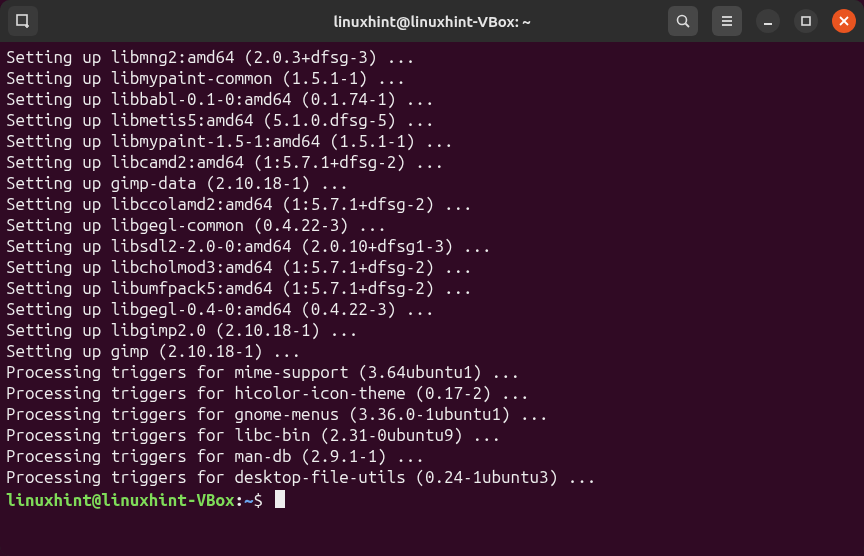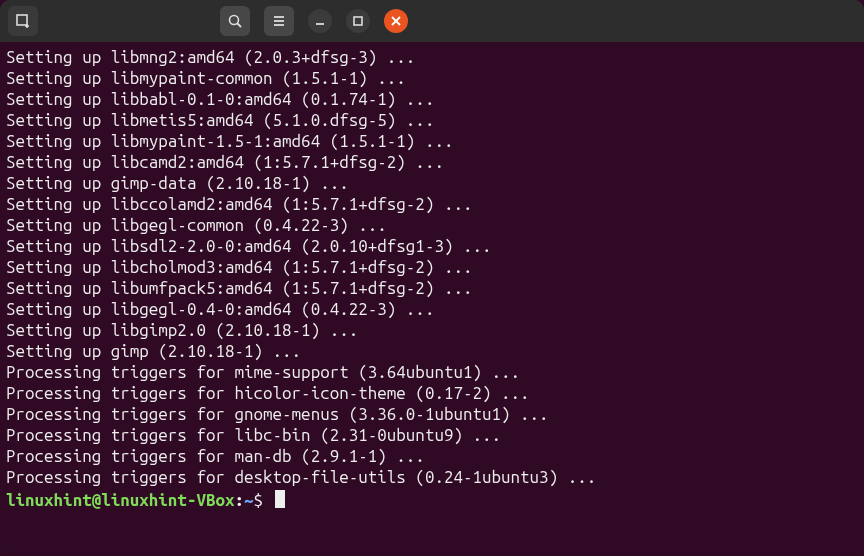--- a/index.html
+++ b/index.html
@@ -111,20 +111,21 @@
 
   <div class="titlebar">
     <div class="tb-left">
       <div class="square-btn">
         <svg width="16" height="16" viewBox="0 0 16 16">
           <rect x="2" y="2" width="10" height="10" fill="none" stroke="#ddd" stroke-width="1.6"></rect>
           <path d="M10 13 h4 M12 11 v4" stroke="#ddd" stroke-width="1.6" fill="none"></path>
         </svg>
       </div>
     </div>
+    <div class="tb-title">linuxhint@linuxhint-VBox: ~</div>
     <div class="tb-right">
       <div class="square-btn light">
         <svg width="16" height="16" viewBox="0 0 16 16">
           <circle cx="7" cy="7" r="4.5" fill="none" stroke="#ddd" stroke-width="1.6"></circle>
           <line x1="10.5" y1="10.5" x2="14" y2="14" stroke="#ddd" stroke-width="1.8"></line>
         </svg>
       </div>
       <div class="square-btn light">
         <svg width="16" height="16" viewBox="0 0 16 16">
           <line x1="3" y1="4" x2="13" y2="4" stroke="#ddd" stroke-width="1.8"></line>

